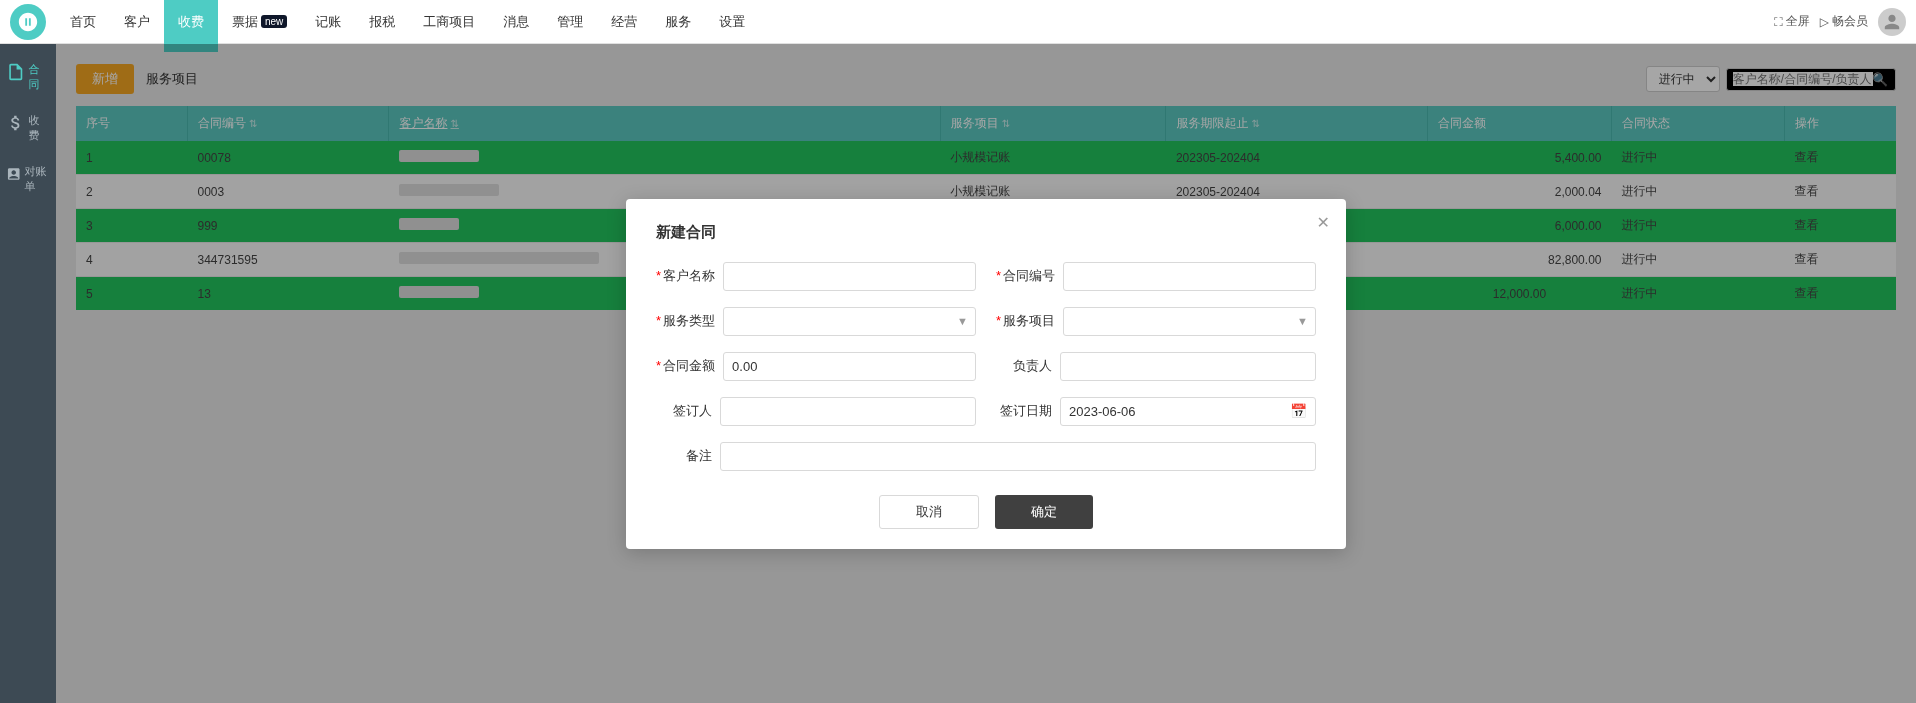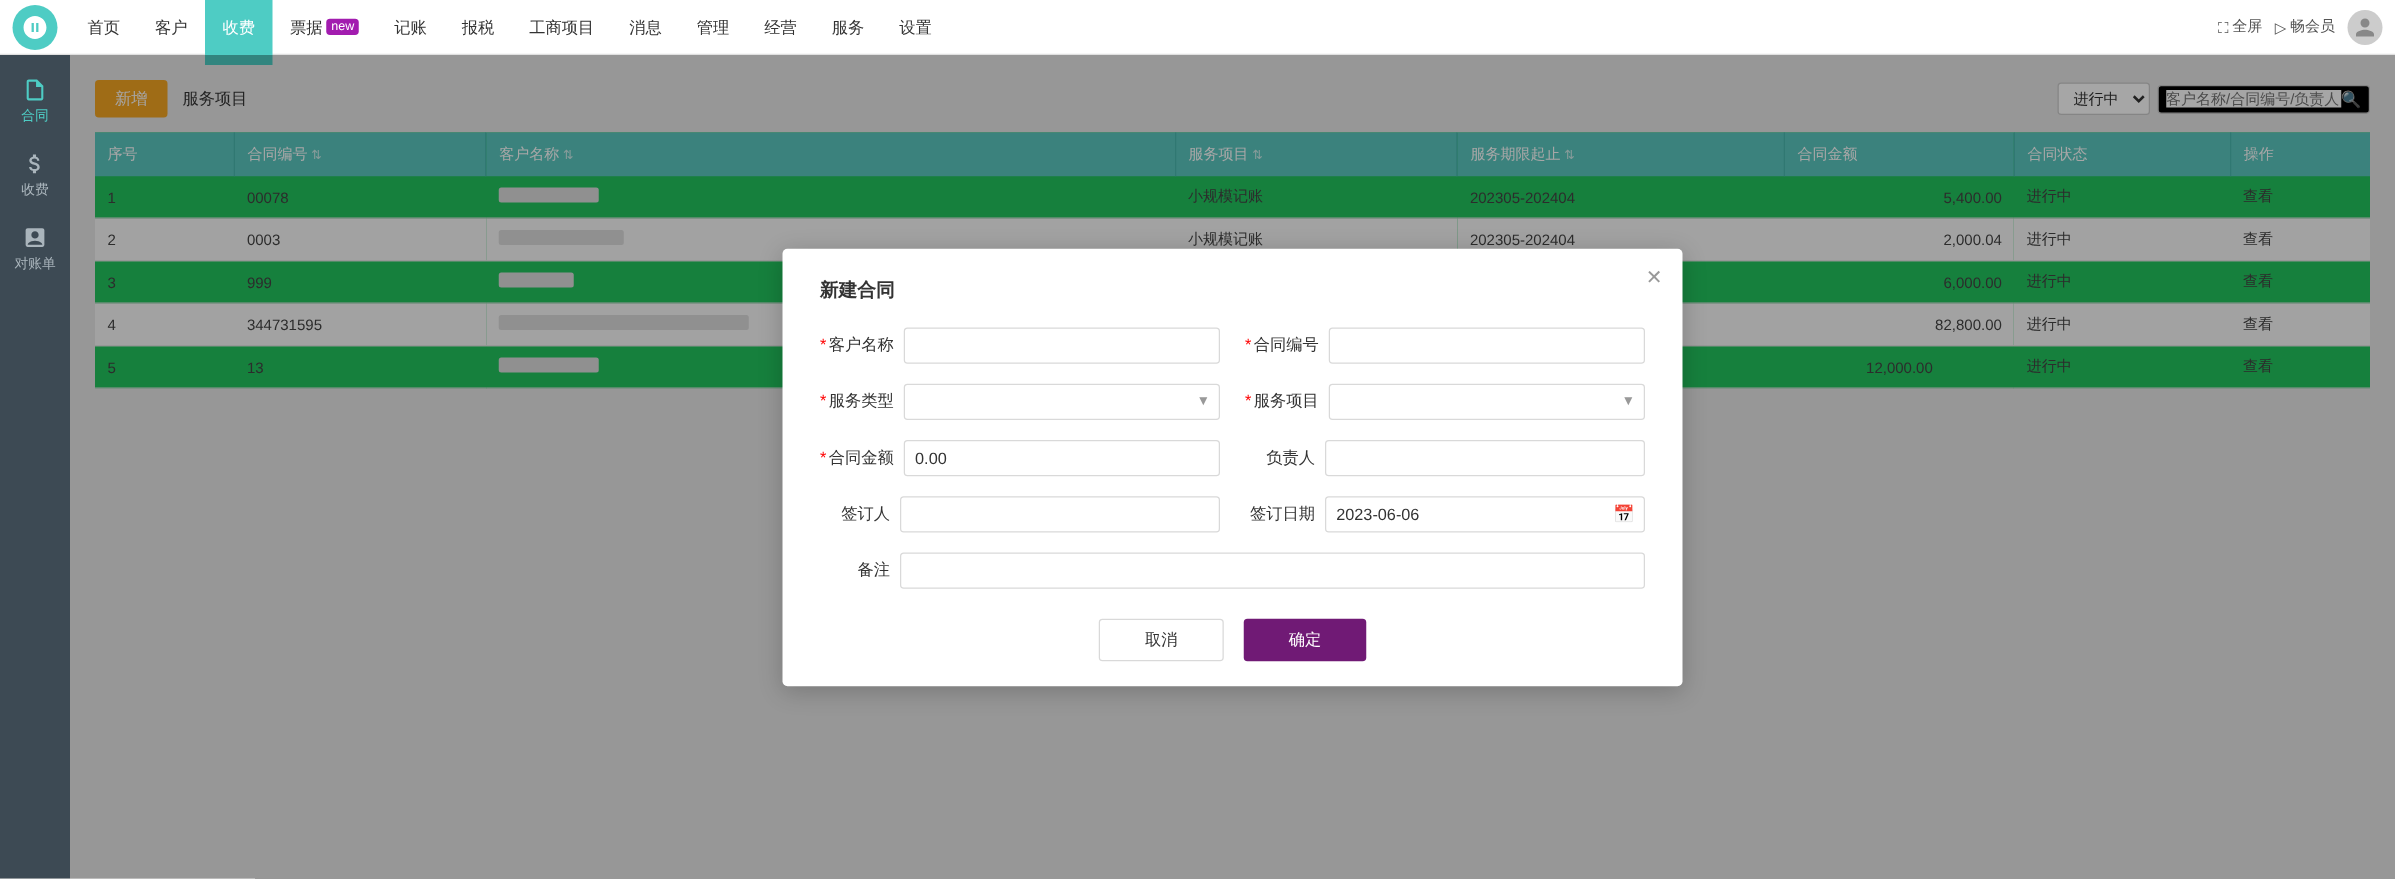--- a/index.html
+++ b/index.html
@@ -24,40 +24,40 @@
       flex-shrink: 0;
     }
     .top-nav .logo svg { width: 22px; height: 22px; }
     .nav-items { display: flex; align-items: center; gap: 0; flex: 1; }
     .nav-item {
       padding: 0 14px; height: 60px; display: flex; align-items: center;
       color: #333; cursor: pointer; font-size: 13px; white-space: nowrap;
     }
     .nav-item.active { background: #4eccc4; color: #fff; }
     .nav-item .new-badge {
-      background: #a21caf; color: #fff; font-size: 10px;
+      background: #0f172a; color: #fff; font-size: 10px;
       padding: 1px 4px; border-radius: 3px; margin-left: 3px;
     }
     .nav-right { display: flex; align-items: center; gap: 10px; margin-left: auto; }
     .nav-right .btn-fullscreen, .nav-right .btn-member {
       font-size: 12px; color: #555; cursor: pointer; display: flex; align-items: center; gap: 3px;
     }
     .avatar { width: 28px; height: 28px; border-radius: 50%; background: #ccc; display: flex; align-items: center; justify-content: center; }
 
     
     .main-layout { display: flex; flex: 1; overflow: hidden; }
 
     
     .sidebar {
       width: 56px; background: #3d4a54; display: flex; flex-direction: column; align-items: center;
       padding-top: 10px; gap: 5px; flex-shrink: 0;
     }
     .sidebar-item {
-      width: 52px; padding: 8px 4px; display: flex; flex-direction: column;
-      align-items: center; gap: 3px; cursor: pointer; color: #aab5bc; font-size: 11px;
+      width: 52px; padding: 8px 4px; display: flex; flex-direction: row;
+      gap: 3px; cursor: pointer; color: #aab5bc; font-size: 11px;
       border-radius: 4px;
     }
     .sidebar-item.active { color: #4eccc4; }
     .sidebar-item svg { width: 20px; height: 20px; }
 
     
     .content { flex: 1; padding: 20px; overflow: auto; position: relative; }
 
     
     .table-toolbar { display: flex; align-items: center; gap: 8px; margin-bottom: 12px; }
@@ -109,21 +109,21 @@
     }
     .form-select-wrap { flex: 1; position: relative; }
     .form-select-wrap select {
       width: 100%; border: 1px solid #d9d9d9; border-radius: 3px;
       padding: 6px 24px 6px 8px; font-size: 13px; appearance: none;
       outline: none; background: #fff; color: #333; cursor: pointer;
     }
     .form-select-wrap .arrow { position: absolute; right: 8px; top: 50%; transform: translateY(-50%); color: #999; pointer-events: none; font-size: 11px; }
     .modal-footer { display: flex; justify-content: center; gap: 16px; margin-top: 24px; }
     .btn-cancel { background: #fff; border: 1px solid #d9d9d9; color: #333; padding: 7px 36px; border-radius: 3px; cursor: pointer; font-size: 13px; }
-    .btn-confirm { background: #701a75; border: none; color: #fff; padding: 7px 36px; border-radius: 3px; cursor: pointer; font-size: 13px; }
+    .btn-confirm { background: #404040; border: none; color: #fff; padding: 7px 36px; border-radius: 3px; cursor: pointer; font-size: 13px; }
     .date-input-wrap { flex: 1; position: relative; display: flex; align-items: center; }
     .date-input-wrap input { flex: 1; border: 1px solid #d9d9d9; border-radius: 3px; padding: 6px 28px 6px 8px; font-size: 13px; outline: none; }
     .date-icon { position: absolute; right: 8px; color: #bbb; font-size: 14px; cursor: pointer; }
   </style>
 </head>
 <body>
 
 <div class="top-nav">
   <div class="logo">
     <svg viewBox="0 0 24 24" fill="white">
@@ -203,21 +203,21 @@
           <span style="color:#999;font-size:13px;cursor:pointer;">🔍</span>
         </div>
       </div>
     </div>
 
     <table class="data-table">
       <thead>
         <tr>
           <th><span>序号</span></th>
           <th><span>合同编号</span><span class="sort-arrow">⇅</span></th>
-          <th style="min-width:200px;"><span>客户名称</span><span class="sort-arrow">⇅</span></th>
+          <th style="min-width:200px;text-decoration:underline;"><span>客户名称</span><span class="sort-arrow">⇅</span></th>
           <th><span>服务项目</span><span class="sort-arrow">⇅</span></th>
           <th><span>服务期限起止</span><span class="sort-arrow">⇅</span></th>
           <th><span>合同金额</span></th>
           <th><span>合同状态</span></th>
           <th><span>操作</span></th>
         </tr>
       </thead>
       <tbody id="table-body">
       <tr>
     <td>1</td>

